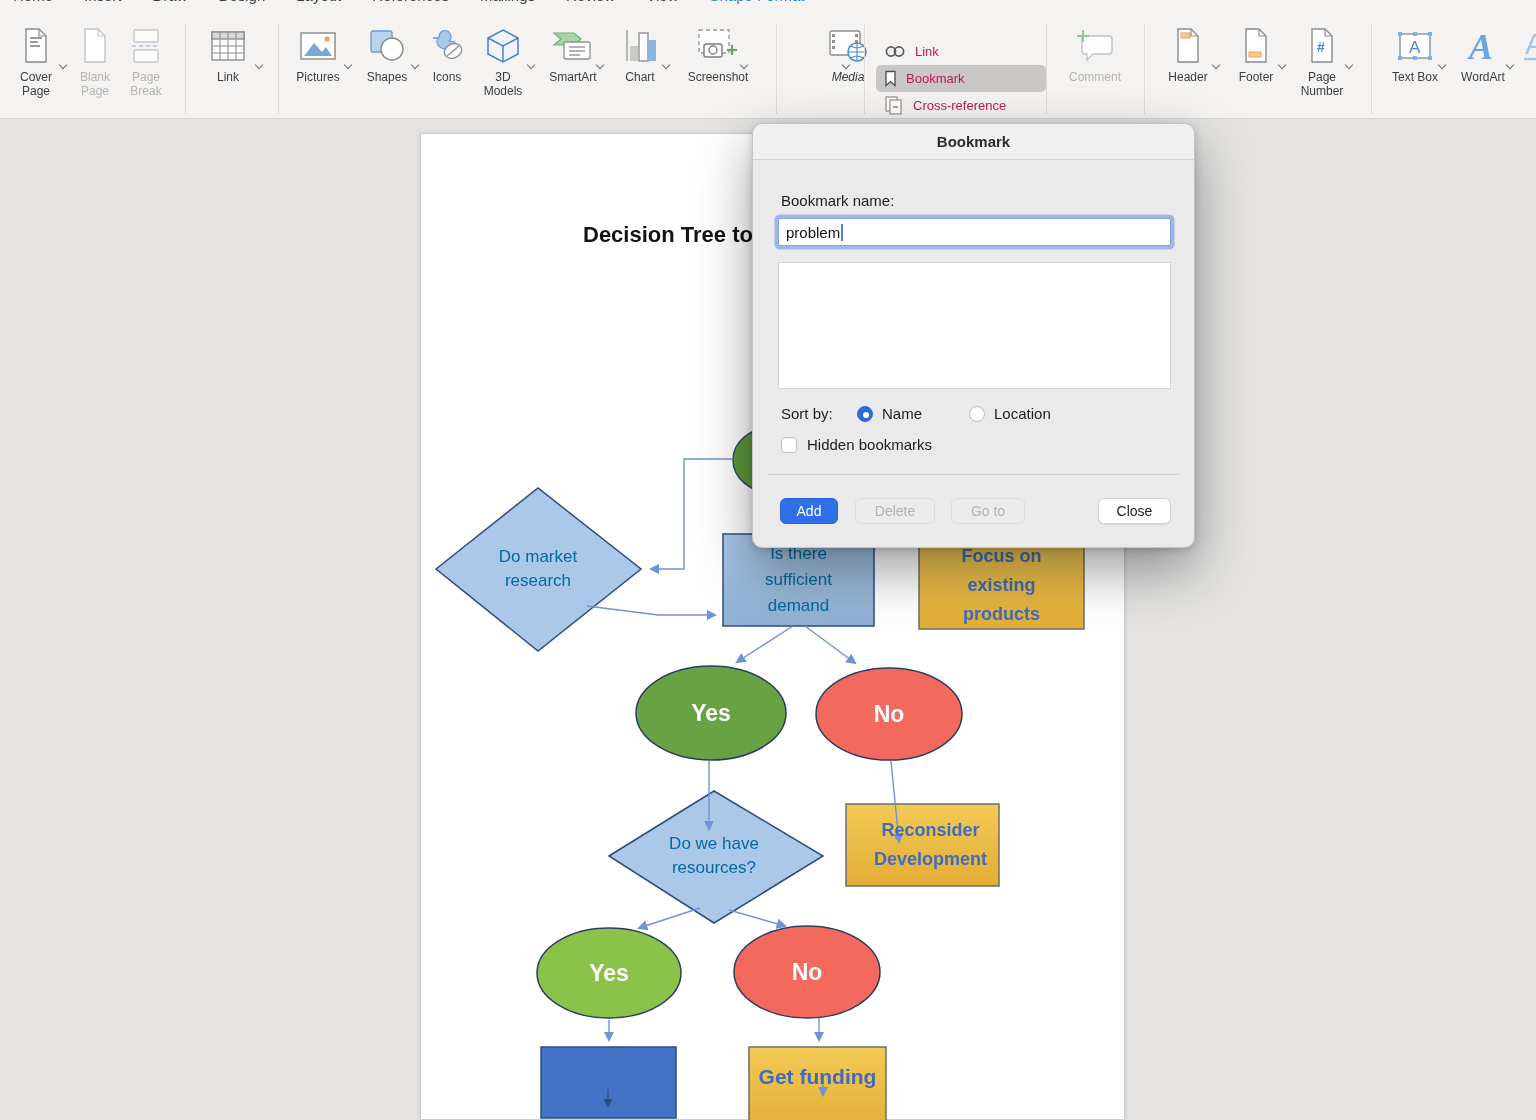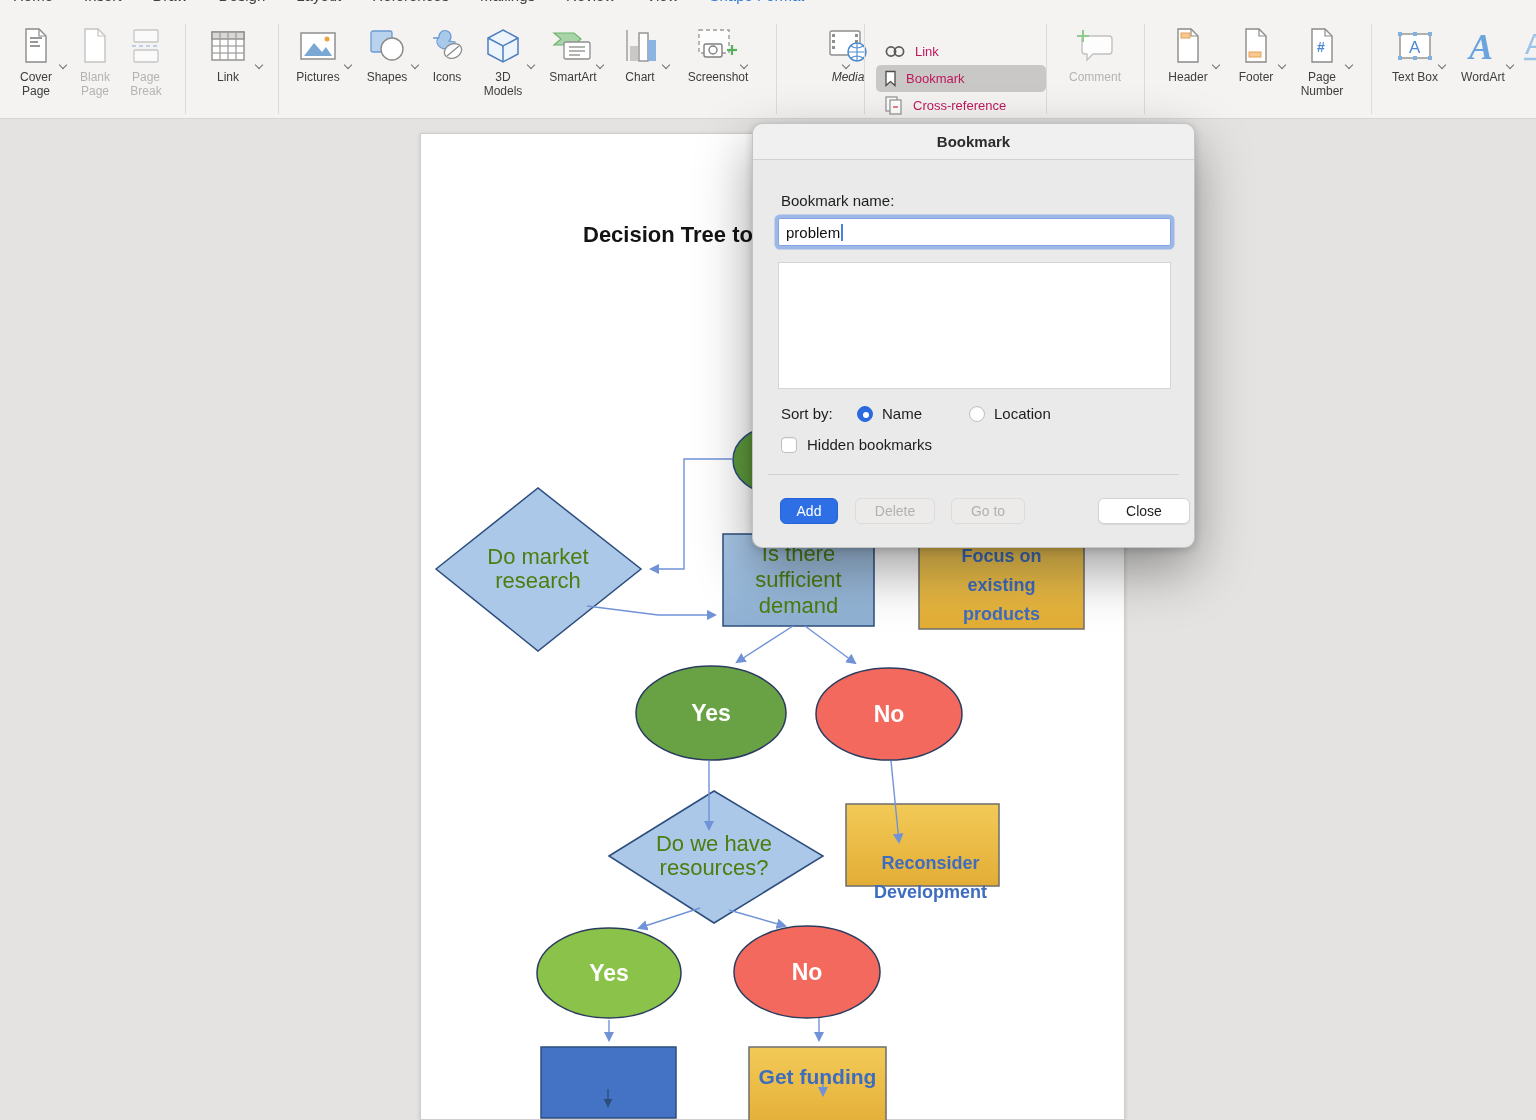--- a/index.html
+++ b/index.html
@@ -28,21 +28,21 @@
   .linkrow { display: flex; align-items: center; gap: 9px; height: 27px; padding: 0 8px; font-size: 13px; color: #be185d; }
   .linkrow.hl { background: #c9c8c6; border-radius: 5px; }
 
   
   .canvas { position: absolute; top: 119px; left: 0; right: 0; bottom: 0; background: #e4e3e2; }
   .page { position: absolute; left: 420px; top: 14px; width: 705px; height: 987px;
           background: #fff; border: 1px solid #cfcecd; box-shadow: 0 1px 4px rgba(0,0,0,.14); }
   .doc-title { position: absolute; left: 162px; top: 88px; font-size: 22px; font-weight: bold; color: #141414; white-space: nowrap; }
   .fc-svg { position: absolute; inset: 0; width: 705px; height: 987px; }
   .n-label { position: absolute; display: flex; align-items: center; justify-content: center; text-align: center; pointer-events: none; }
-  .txt-gray  { color: #4d7c0f; font-size: 22px; line-height: 24px; }
+  .txt-gray  { color: #0369a1; font-size: 17px; line-height: 24px; }
   .txt-blue  { color: #3e6cbf; font-weight: bold; }
   .txt-white { color: #ffffff; font-weight: bold; }
 
   
   .dialog { position: absolute; left: 752px; top: 123px; width: 443px; height: 425px; z-index: 60;
             background: #ebeaea; border-radius: 10px; border: 1px solid rgba(0,0,0,.16);
             box-shadow: 0 22px 55px rgba(0,0,0,.38), 0 2px 8px rgba(0,0,0,.18); }
   .dlg-title { height: 36px; background: #f1f0f0; border-bottom: 1px solid #d3d2d1;
                border-radius: 10px 10px 0 0; display: flex; align-items: center; justify-content: center;
                font-size: 15px; font-weight: bold; color: #2c2c2c; }
@@ -446,21 +446,21 @@
         </g>
         <path d="M187,955 L187,972" fill="none" stroke="#2c4d7e" stroke-width="1.3" marker-end="url(#arrD)"></path>
       </svg>
 
       <div class="n-label txt-gray" style="left:55px;top:398px;width:124px;height:74px;">Do market research</div>
       <div class="n-label txt-gray" style="left:302px;top:402px;width:151px;height:88px;line-height:26px;padding:0 18px;">Is there sufficient demand</div>
       <div class="n-label txt-blue" style="left:498px;top:409px;width:165px;height:84px;font-size:18px;line-height:29px;padding:0 27px;">Focus on existing products</div>
       <div class="n-label txt-white" style="left:215px;top:556px;width:150px;height:46px;font-size:23px;">Yes</div>
       <div class="n-label txt-white" style="left:395px;top:557px;width:146px;height:46px;font-size:23px;">No</div>
       <div class="n-label txt-gray" style="left:231px;top:692px;width:124px;height:60px;">Do we have resources?</div>
-      <div class="n-label txt-blue" style="left:425px;top:672px;width:169px;height:78px;font-size:18px;line-height:29px;padding:0 14px;margin-top:33px;">Reconsider Development</div>
+      <div class="n-label txt-blue" style="left:425px;top:672px;width:169px;height:78px;font-size:18px;line-height:29px;padding:0 14px;">Reconsider Development</div>
       <div class="n-label txt-white" style="left:116px;top:816px;width:144px;height:46px;font-size:23px;">Yes</div>
       <div class="n-label txt-white" style="left:313px;top:815px;width:146px;height:46px;font-size:23px;">No</div>
       <div class="n-label txt-blue" style="left:328px;top:915px;width:137px;height:56px;font-size:21px;">Get funding</div>
     </div>
   </div>
 
   <div class="dialog">
     <div class="dlg-title">Bookmark</div>
     <div class="dlg-label">Bookmark name:</div>
     <div class="dlg-input">
@@ -480,16 +480,16 @@
     <div class="check-row">
       <span class="checkbox"></span>
       <span>Hidden bookmarks</span>
     </div>
 
     <div class="dlg-divider"></div>
 
     <button class="btn primary" style="left:27px;width:58px;">Add</button>
     <button class="btn disg" style="left:102px;width:80px;">Delete</button>
     <button class="btn disg" style="left:198px;width:74px;">Go to</button>
-    <button class="btn plain" style="left:345px;width:92px;">Close</button>
+    <button class="btn plain" style="left:345px;width:73px;">Close</button>
   </div>
 
 </div>
 
 </body></html>

